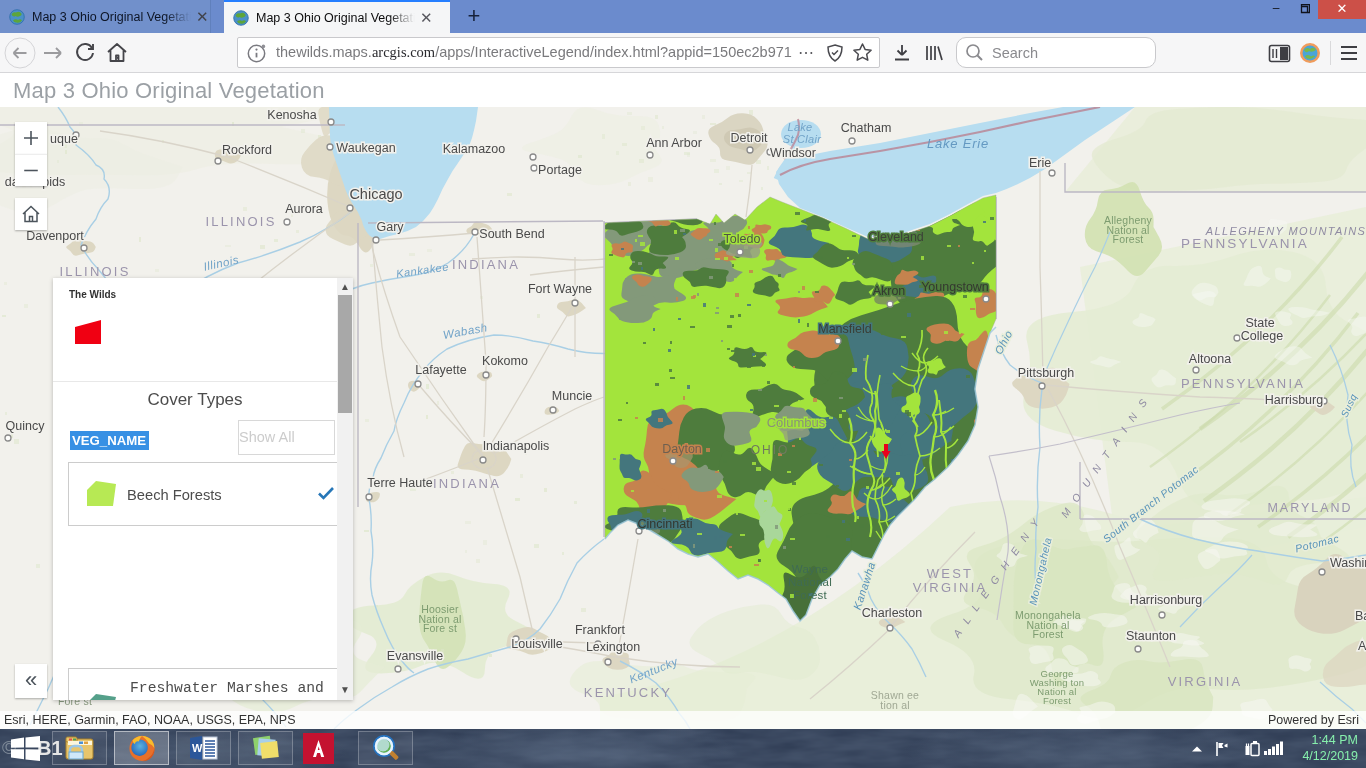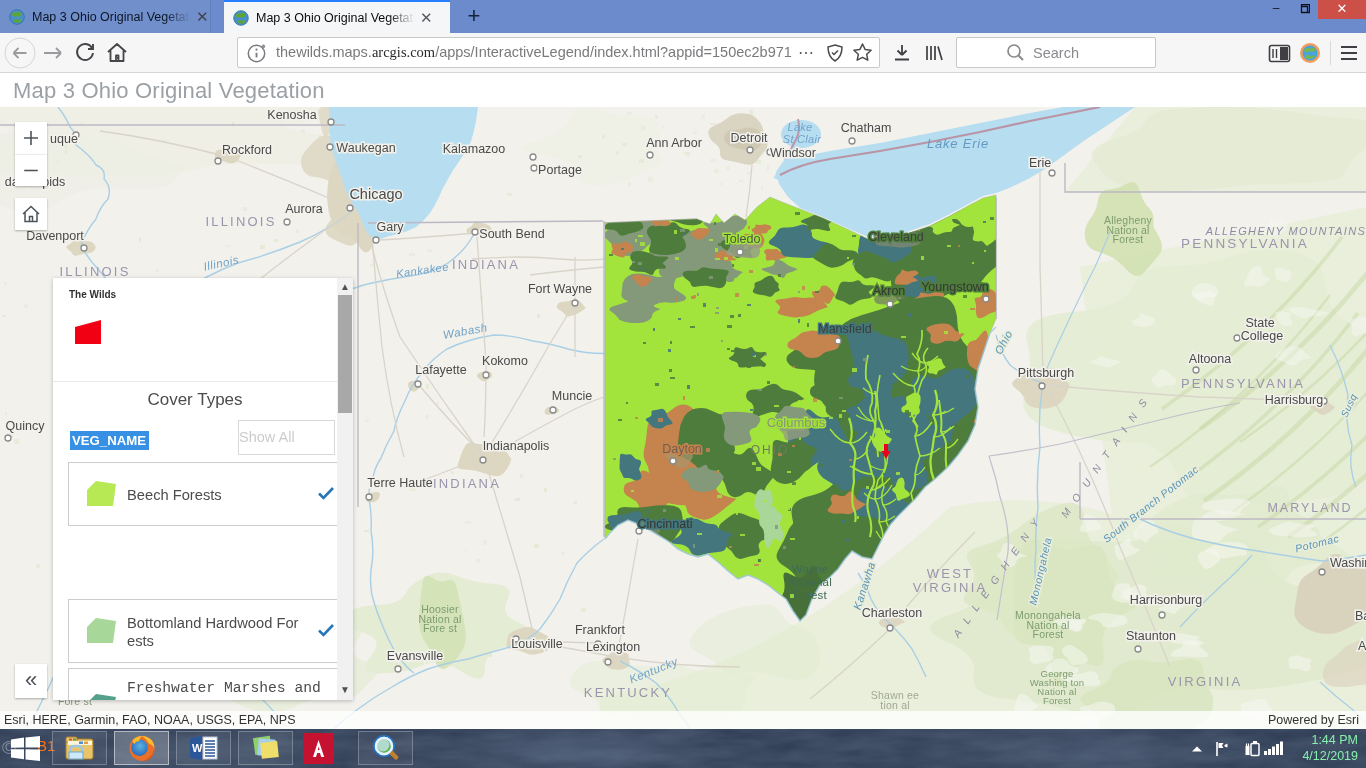--- a/index.html
+++ b/index.html
@@ -17,21 +17,21 @@
 #newtab { position:absolute; left:459px; top:2px; width:30px; height:30px; color:#16213a; font-size:22px; text-align:center; line-height:28px; font-weight:400; }
 #wbtns { position:absolute; right:0; top:0; height:20px; display:flex; }
 .wb { width:28px; height:19px; text-align:center; color:#10131c; font-size:12px; line-height:17px; }
 .wbclose { background:#cc5048; color:#fff; width:48px; font-size:13px; }
 
 #navbar { position:absolute; left:0; top:33px; width:1366px; height:40px; background:#f6f6f7; border-bottom:1px solid #d6d6d9; }
 .navico { position:absolute; top:0; height:40px; display:flex; align-items:center; justify-content:center; }
 #urlbar { position:absolute; left:237px; top:4px; width:643px; height:31px; background:#fff; border:1px solid #c9c9cc; border-radius:2px; display:flex; align-items:center; }
 #urltext { font-size:14.5px; color:#7a7a7d; margin-left:8px; white-space:nowrap; overflow:hidden; }
 #urltext b { color:#2a2a2e; font-weight:normal;font-family:Liberation Serif, serif; }
-#searchbar { position:absolute; left:956px; top:4px; width:200px; height:31px; background:#fff; border:1px solid #c9c9cc; border-radius:2px; display:flex; align-items:center;padding-left:41px; }
+#searchbar { position:absolute; left:956px; top:4px; width:200px; height:31px; background:#fff; border:1px solid #c9c9cc; border-radius:10px; display:flex; align-items:center; }
 #searchbar span { color:#8a8a8e; font-size:14.5px; margin-left:7px; }
 
 #pagehead { position:absolute; left:0; top:74px; width:1366px; height:33px; background:#fff; }
 #pagehead .t { position:absolute; left:13px; top:4px; font-size:22px; color:#9ba0a5; letter-spacing:0.2px; }
 
 #map { position:absolute; left:0; top:107px; width:1366px; height:622px; background:#f2f1ed; overflow:hidden; }
 
 .mbtn { position:absolute; background:#fff; box-shadow:0 1px 2px rgba(0,0,0,0.3); }
 #zoomin  { left:15px; top:15px;  width:32px; height:32px; }
 #zoomout { left:15px; top:47px;  width:32px; height:32px; border-top:1px solid #eee; }
@@ -43,21 +43,21 @@
 #panelscroll { position:absolute; right:0; top:0; width:16px; height:422px; background:#f1f1f1; }
 #panelscroll .arr { position:absolute; left:0; width:16px; height:15px; color:#505050; font-size:10px; text-align:center; line-height:15px; }
 #panelscroll .thumb { position:absolute; left:1px; top:17px; width:14px; height:118px; background:#a8a8a8; }
 #pw { position:absolute; left:0; top:0; width:284px; height:422px; overflow:hidden; }
 .wildstitle { position:absolute; left:16px; top:11px; font-size:10px; font-weight:bold; color:#323232; }
 .flagswatch { position:absolute; left:22px; top:42px; }
 .sec2 { position:absolute; left:0; top:103px; width:284px; border-top:1px solid #e8e8e8; }
 .covertypes { position:absolute; left:0; top:112px; width:284px; text-align:center; font-size:17px; color:#4c4c4c; }
 .vegname { position:absolute; left:17px; top:153px; background:#3790e4; color:#fff; font-weight:bold; font-size:13.2px; padding:2px 3px 2px 2px; }
 .showall { position:absolute; left:185px; top:142px; width:97px; height:35px; border:1px solid #d8d8d8; color:#ccc; font-size:14.5px; line-height:33px; }
-.card { position:absolute; left:15px; width:287px; height:64px; border:1px solid #ccc; background:#fff; }
+.card { position:absolute; left:15px; width:287px; height:64px; border:1px solid #ccc; background:#fff;text-align:center; }
 .card .sw { position:absolute; left:16px; top:17px; }
 .card .lbl { position:absolute; left:58px; top:0; width:150px; height:64px; display:flex; align-items:center; font-size:14.7px; color:#4c4c4c; line-height:18px; }
 .card .chk { position:absolute; right:18px; top:20px; }
 
 #attrib { position:absolute; left:0; top:604px; width:1366px; height:18px; background:rgba(255,255,255,0.78); }
 #attrib .l { position:absolute; left:4px; top:2px; font-size:12.5px; color:#323232; }
 #attrib .r { position:absolute; right:7px; top:2px; font-size:12.5px; color:#323232; }
 
 #taskbar { position:absolute; left:0; top:729px; width:1366px; height:39px; background:#36425a; overflow:hidden; }
 .tbico { position:absolute; top:2px; width:55px; height:34px; border:1px solid rgba(255,255,255,0.25); background:rgba(255,255,255,0.06); display:flex; align-items:center; justify-content:center; }
@@ -1019,29 +1019,20 @@
 
         <div class="card" style="top:184px">
           <svg class="sw" width="32" height="28" viewBox="0 0 32 28">
               <path d="M2 10 L11 1 L31 4 L28 26 L2 26 Z" fill="#b7e954"></path>
             </svg>
           <div class="lbl">Beech Forests</div>
           <svg class="chk" width="20" height="20" viewBox="0 0 20 20">
               <path d="M3 10.5 l4.5 4.5 L17 5" fill="none" stroke="#2777b8" stroke-width="2.6"></path>
             </svg>
         </div>
-        <div class="card" style="top:321px">
-          <svg class="sw" width="32" height="28" viewBox="0 0 32 28">
-              <path d="M2 10 L11 1 L31 4 L28 26 L2 26 Z" fill="#a8d79a"></path>
-            </svg>
-          <div class="lbl" style="width:178px">Bottomland Hardwood For<br>ests</div>
-          <svg class="chk" width="20" height="20" viewBox="0 0 20 20">
-              <path d="M3 10.5 l4.5 4.5 L17 5" fill="none" stroke="#2777b8" stroke-width="2.6"></path>
-            </svg>
-        </div>
         <div class="card" style="top:390px; height:32px; border-bottom:none;font-family:Liberation Mono, monospace;">
           <svg class="sw" width="32" height="16" viewBox="0 0 32 16" style="top:24px">
               <path d="M2 10 L11 1 L31 4 L28 16 L2 16 Z" fill="#55a08a"></path>
             </svg>
           <div class="lbl" style="top:18px; height:20px; width:200px;">Freshwater Marshes and Fe</div>
         </div>
       </div>
       <div id="panelscroll">
         <div class="arr" style="top:1px">▲</div>
         <div class="thumb"></div>
@@ -1062,21 +1053,21 @@
           <feColorMatrix type="matrix" values="0 0 0 0 0.30  0 0 0 0 0.38  0 0 0 0 0.50  0 0 0 0.45 0"></feColorMatrix>
         </filter>
         <rect width="1366" height="39" fill="#323e55"></rect>
         <rect width="1366" height="39" filter="url(#tfrost)"></rect>
         <rect width="1366" height="39" fill="#283650" opacity="0.4"></rect>
       </svg>
       <div style="position:absolute;left:420px;top:-8px;width:320px;height:60px;background:radial-gradient(ellipse at center, rgba(122,140,165,0.35), rgba(122,140,165,0) 70%);"></div>
       <div style="position:absolute;left:900px;top:-10px;width:380px;height:66px;background:radial-gradient(ellipse at center, rgba(110,128,152,0.3), rgba(110,128,152,0) 70%);"></div>
       <div style="position:absolute;left:90px;top:-6px;width:260px;height:56px;background:radial-gradient(ellipse at center, rgba(100,118,142,0.3), rgba(100,118,142,0) 70%);"></div>
     <div style="position:absolute; left:2px; top:8px; color:#7e8a98; font-size:19px;">©</div>
-    <div style="position:absolute; left:37px; top:8px; color:#f97316; font-size:15px;">B1</div>
+    <div style="position:absolute; left:37px; top:8px; color:#e5e5e5; font-size:20px;font-weight:bold;">B1</div>
     <svg style="position:absolute; left:11px; top:7px;" width="29" height="25" viewBox="0 0 29 25">
         <path d="M0 3.5 L13 1.6 V11.6 L0 11.8 Z M14.5 1.4 L29 0 V11.5 L14.5 11.6 Z M0 13.2 L13 13.3 V23.3 L0 21.5 Z M14.5 13.3 L29 13.4 V25 L14.5 23.5 Z" fill="#fff"></path>
       </svg>
     <div class="tbico" style="left:52px;">
       <svg width="30" height="26" viewBox="0 0 30 26">
           <rect x="1" y="4" width="27" height="20" rx="2" fill="#e8c56c" stroke="#a8802a"></rect>
           <rect x="1" y="2" width="11" height="5" rx="1.5" fill="#e8c56c" stroke="#a8802a"></rect>
           <rect x="3" y="6" width="24" height="4" fill="#fdf6dc"></rect>
           <rect x="4" y="3.5" width="3" height="2" fill="#e05050"></rect>
           <rect x="8" y="3.5" width="3" height="2" fill="#50a050"></rect>

